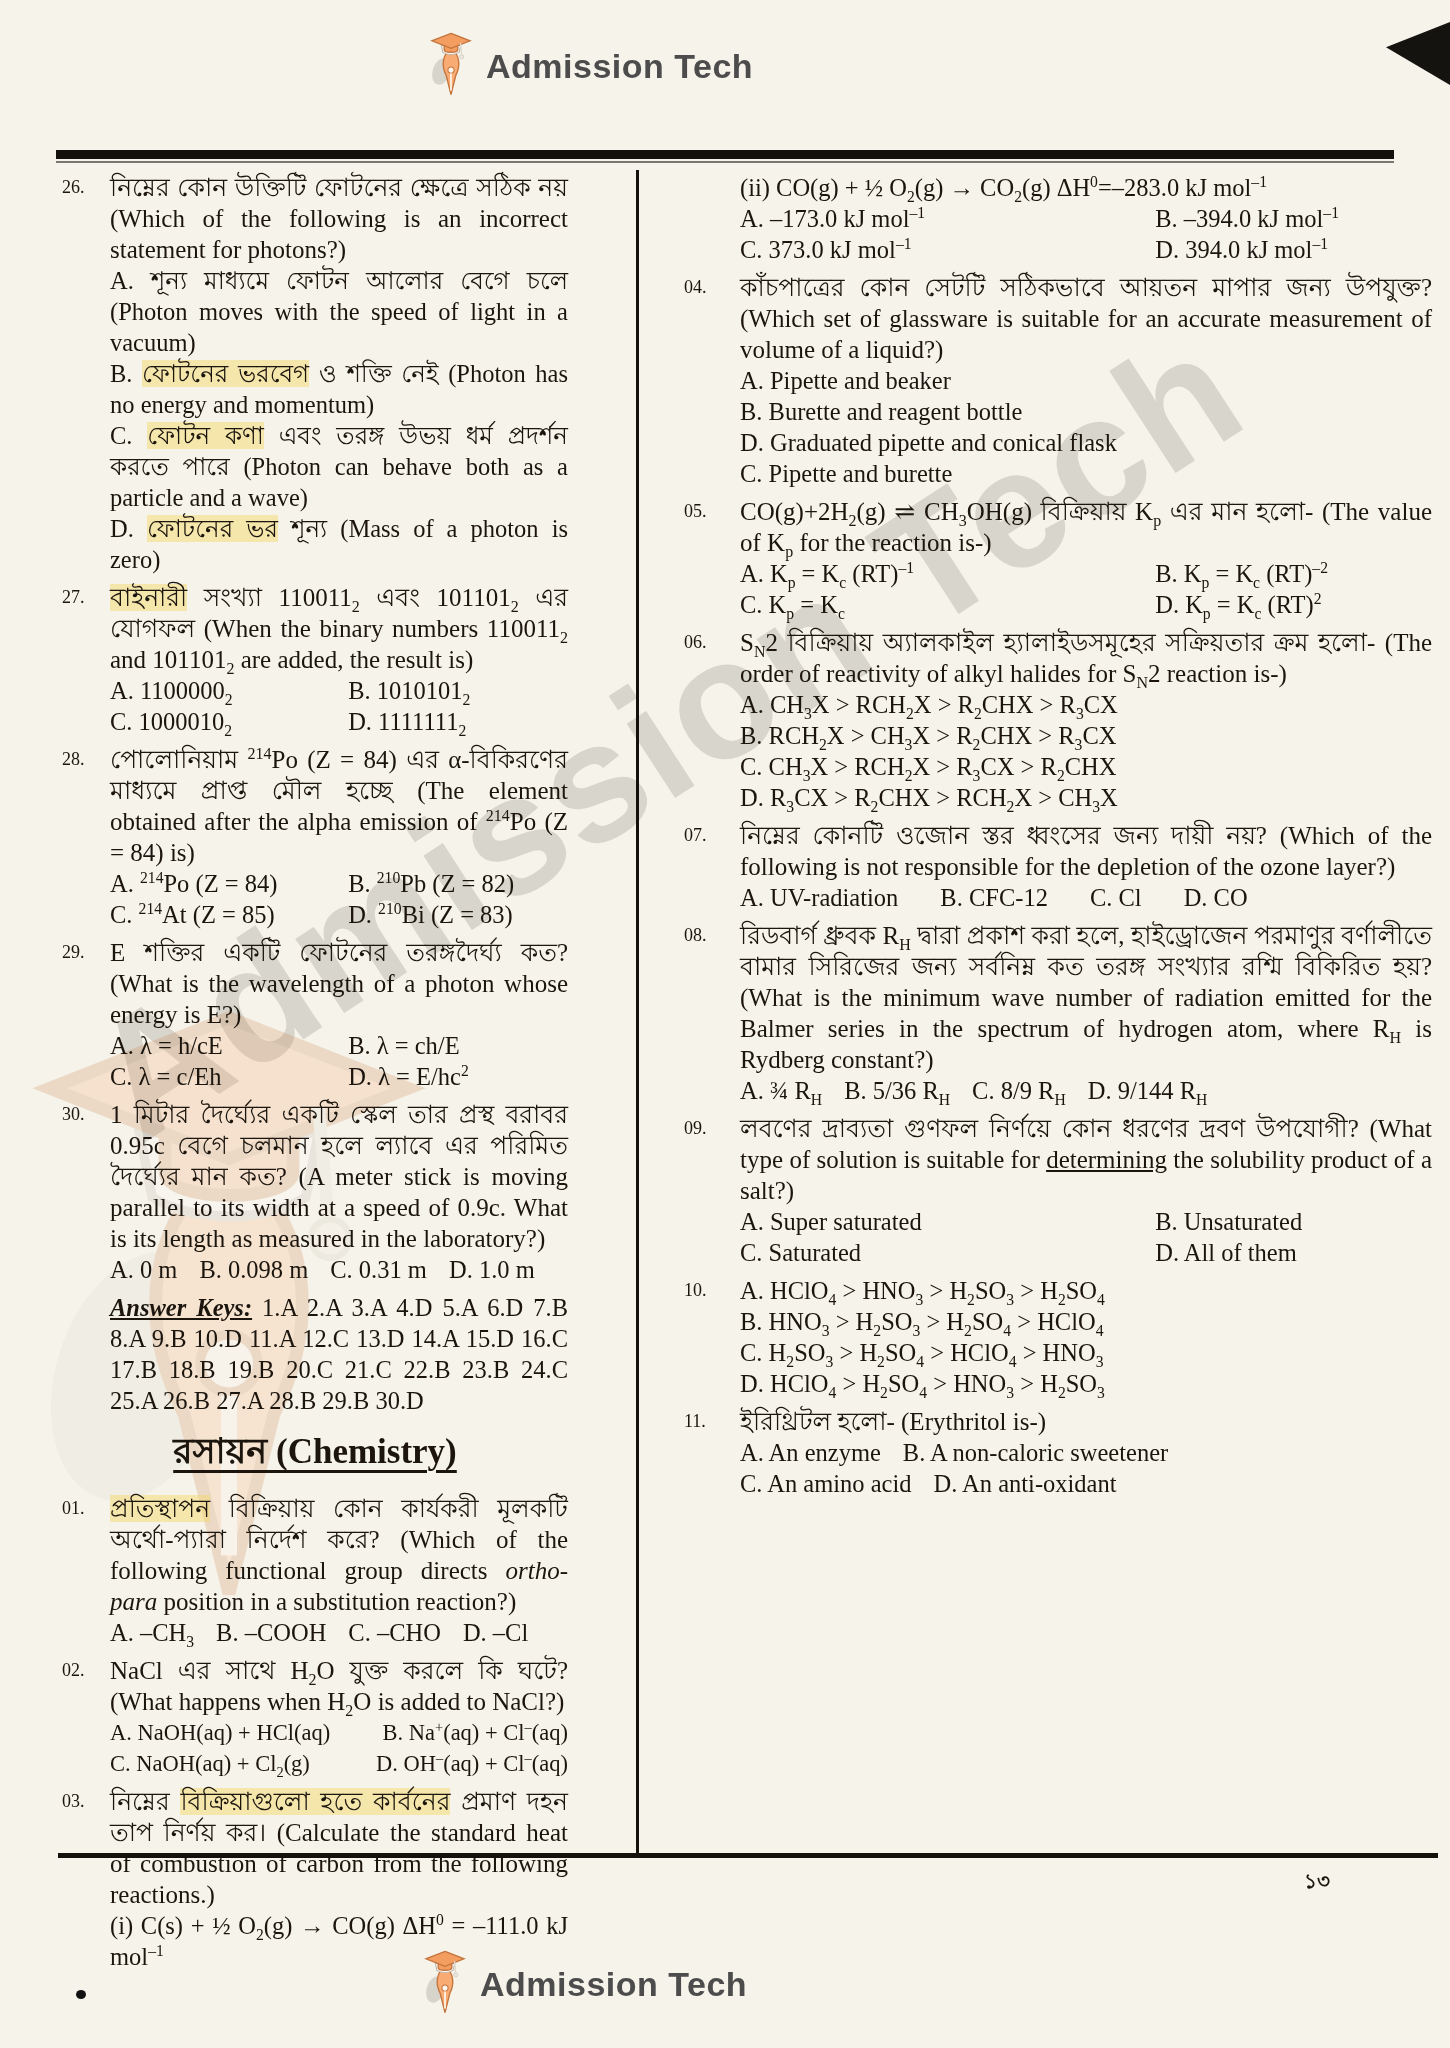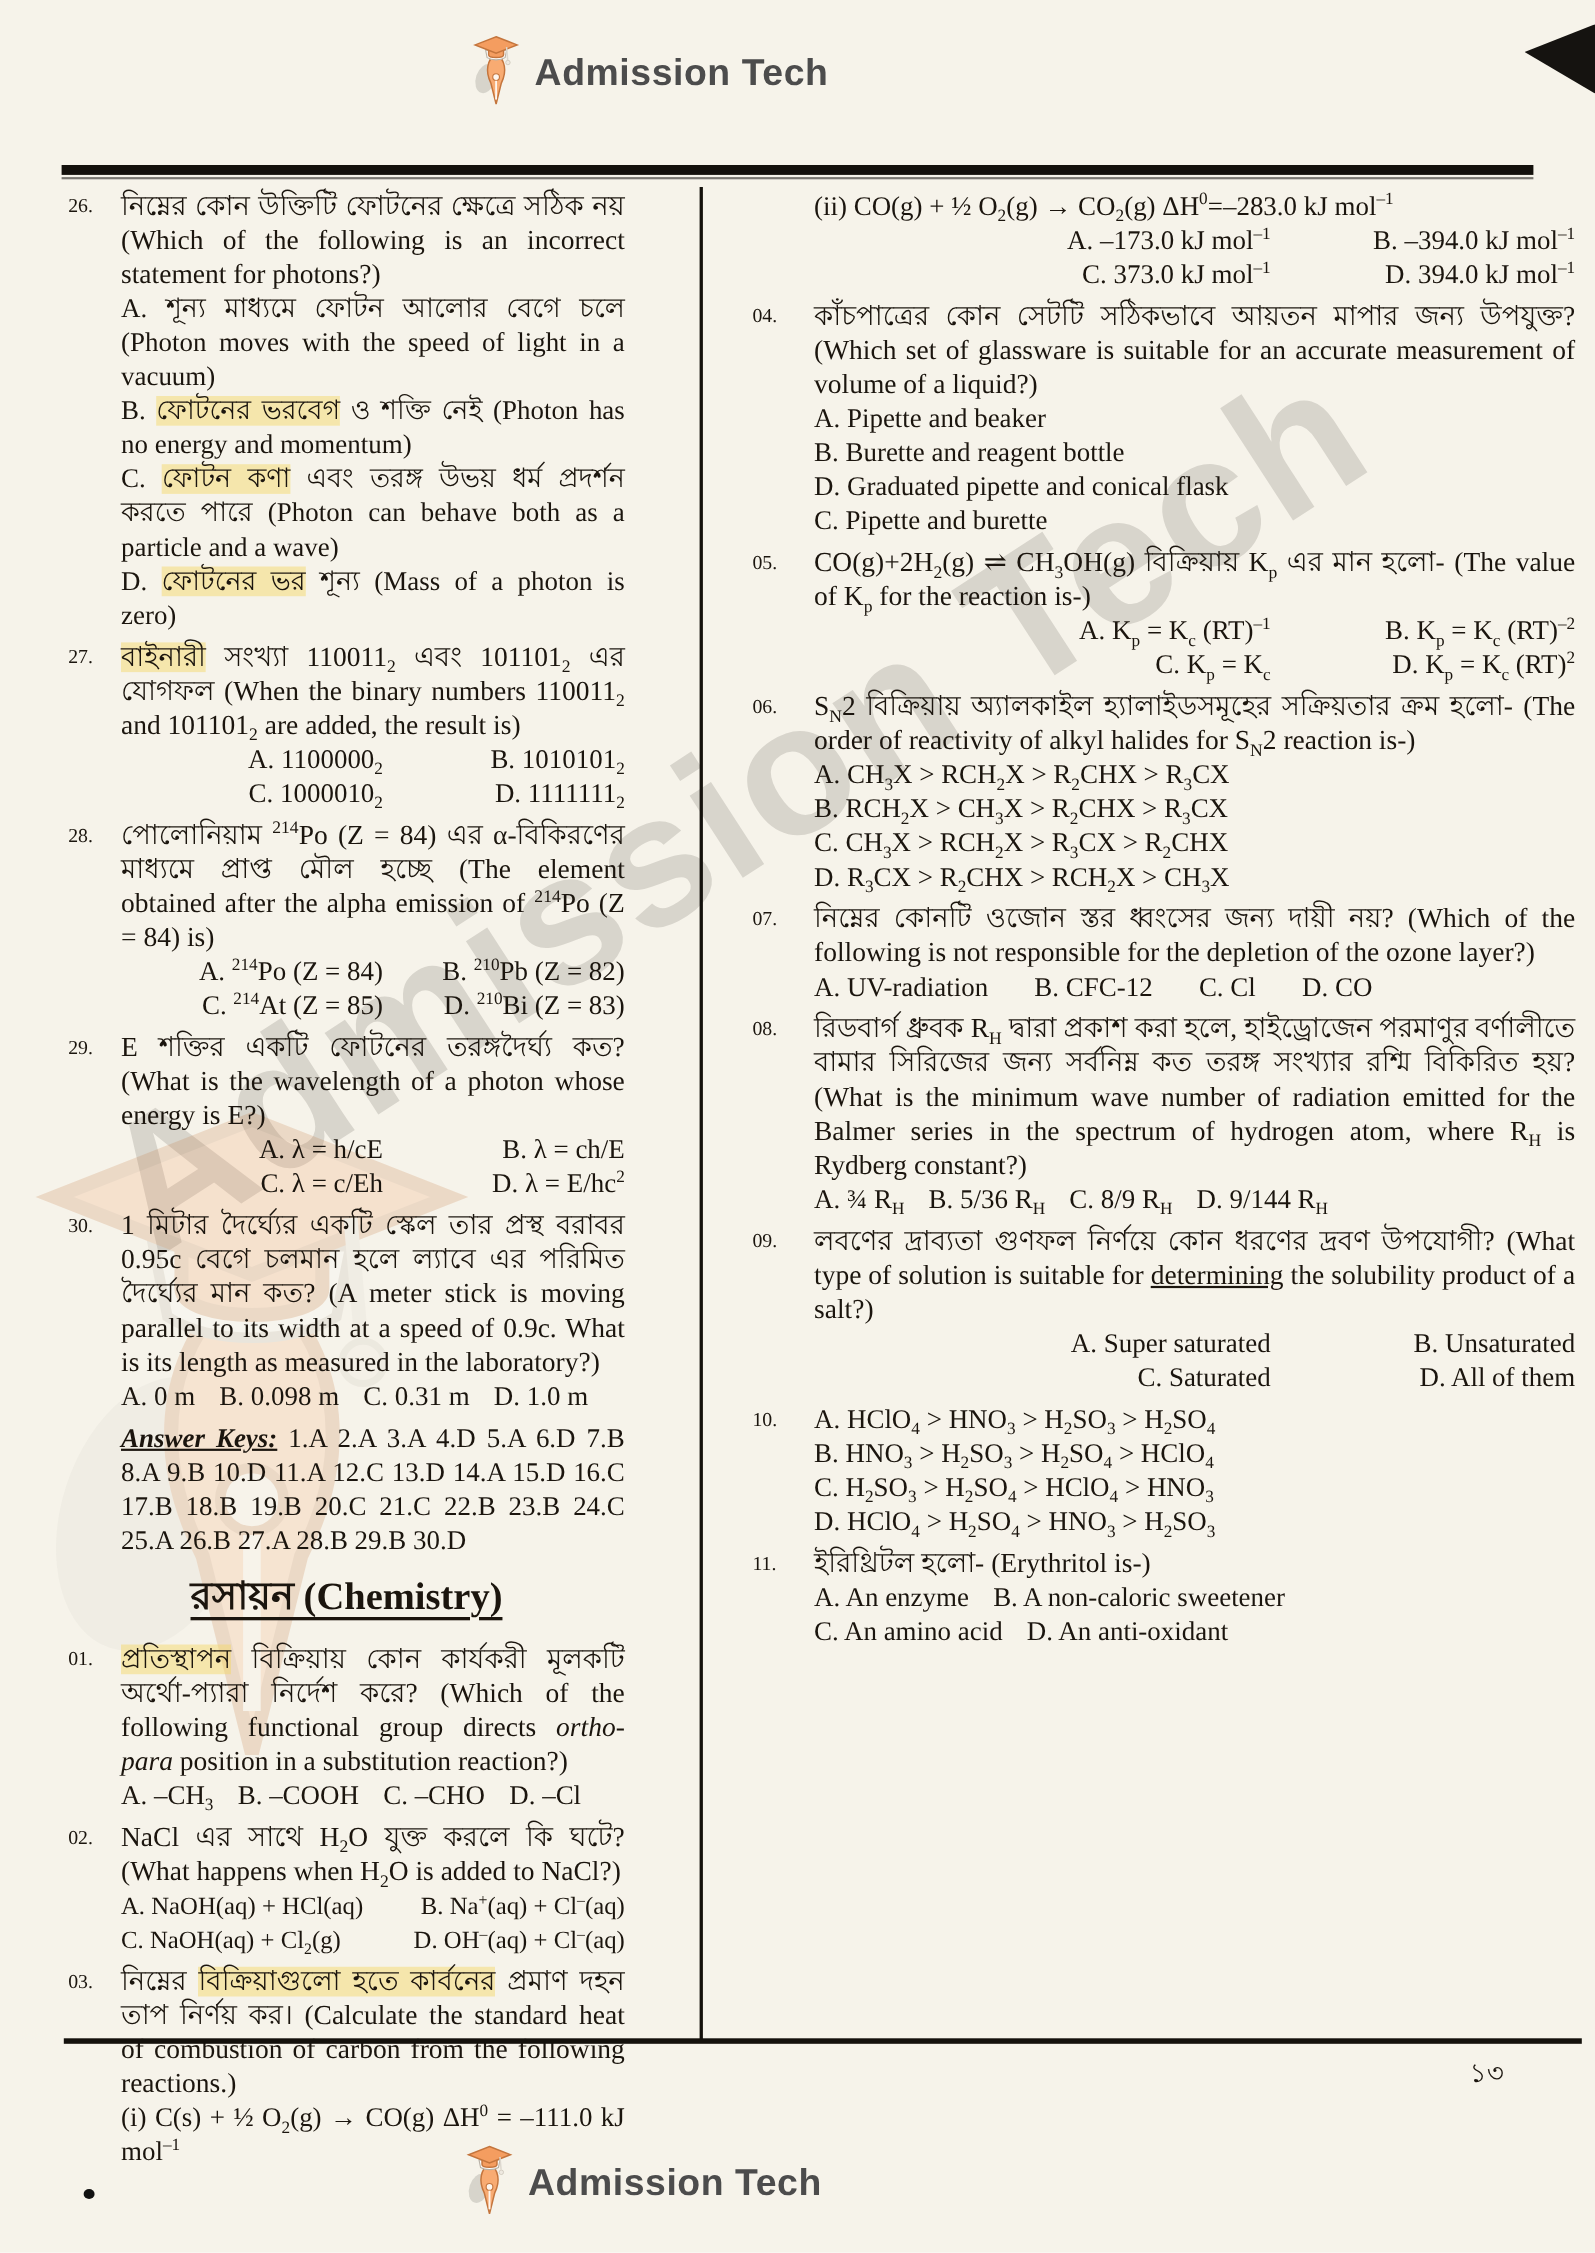--- a/index.html
+++ b/index.html
@@ -21,42 +21,42 @@
   
   .top-rule{position:absolute; top:150px; left:56px; width:1338px; height:9px; background:#14110c; z-index:2;}
   .top-rule:after{content:""; position:absolute; left:0; top:11px; width:100%; height:2px; background:rgba(20,17,12,.55);}
   .bottom-rule{position:absolute; top:1853px; left:58px; width:1380px; height:5px; background:#14110c; z-index:2;}
   .divider{position:absolute; left:636px; top:170px; width:3px; height:1686px; background:#14110c; z-index:2;}
   .corner-wedge{
     position:absolute; right:0; top:22px; width:64px; height:84px; background:#151310;
     clip-path:polygon(0 30%, 100% 0, 100% 75%); z-index:2;
   }
   .footer-dot{position:absolute; left:76px; top:1990px; width:10px; height:9px; border-radius:50%; background:#111; z-index:2;}
-  .page-number{position:absolute; left:1336px; top:1866px; font-size:24px; font-weight:400; z-index:3;}
+  .page-number{position:absolute; left:1304px; top:1866px; font-size:20px; font-weight:700; z-index:3;}
   
   .wm-text{
     position:absolute; left:110px; top:1000px; z-index:1; white-space:nowrap;
     font-family:"Liberation Sans","DejaVu Sans",sans-serif; font-weight:700;
     font-size:168px; letter-spacing:3px; color:rgba(122,117,109,.24);
     transform:rotate(-33deg); transform-origin:left center;
   }
   .wm-logo{position:absolute; left:14px; top:1005px; width:430px; height:640px; opacity:.2; z-index:1;}
   
   .col{position:absolute; top:172px; z-index:2;}
   .col-left{left:62px; width:506px;}
   .col-right{left:684px; width:748px;}
   .question{display:flex; margin-bottom:7px;}
   .q-num{flex:0 0 48px; font-weight:400; font-size:18px; line-height:31px;}
   .col-right .q-num{flex:0 0 56px;}
   .q-body{flex:1; min-width:0;}
   .q-text{font-weight:400; font-size:25px; line-height:31px; text-align:justify;}
   .opt{font-size:24.5px; line-height:31px;}
   .opt.block{text-align:justify;}
   .eq{font-size:24.5px; line-height:31px; text-align:justify;}
-  .opt-grid{display:grid; grid-template-columns:52% 48%;text-align:right;}
+  .opt-grid{display:grid; grid-template-columns:52% 48%;}
   .col-right .opt-grid{grid-template-columns:60% 40%;}
   .opt-inline{display:flex; flex-wrap:wrap; column-gap:22px;}
   .opt-inline.wide{column-gap:42px;}
   .opt-row{display:flex; justify-content:space-between; white-space:nowrap;}
   .opt-row .opt{font-size:22.5px;}
   sub,sup{font-size:64%; line-height:0;}
   .hl{background:rgba(243,214,98,.45);}
   
   .answer-keys{margin:0 0 8px 48px; font-size:24.5px; line-height:31px; text-align:justify;}
   .ak-label{font-weight:700; font-style:italic; text-decoration:underline; margin-right:10px;}

